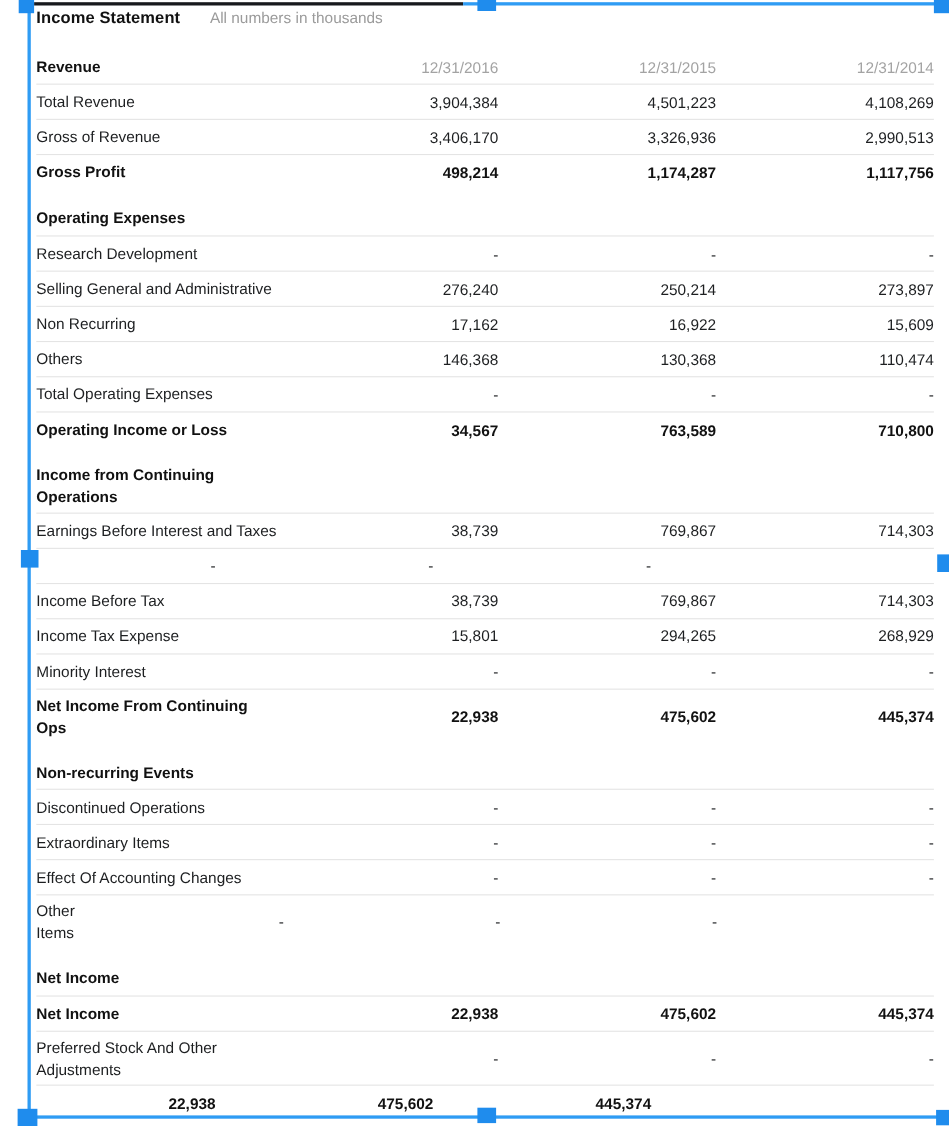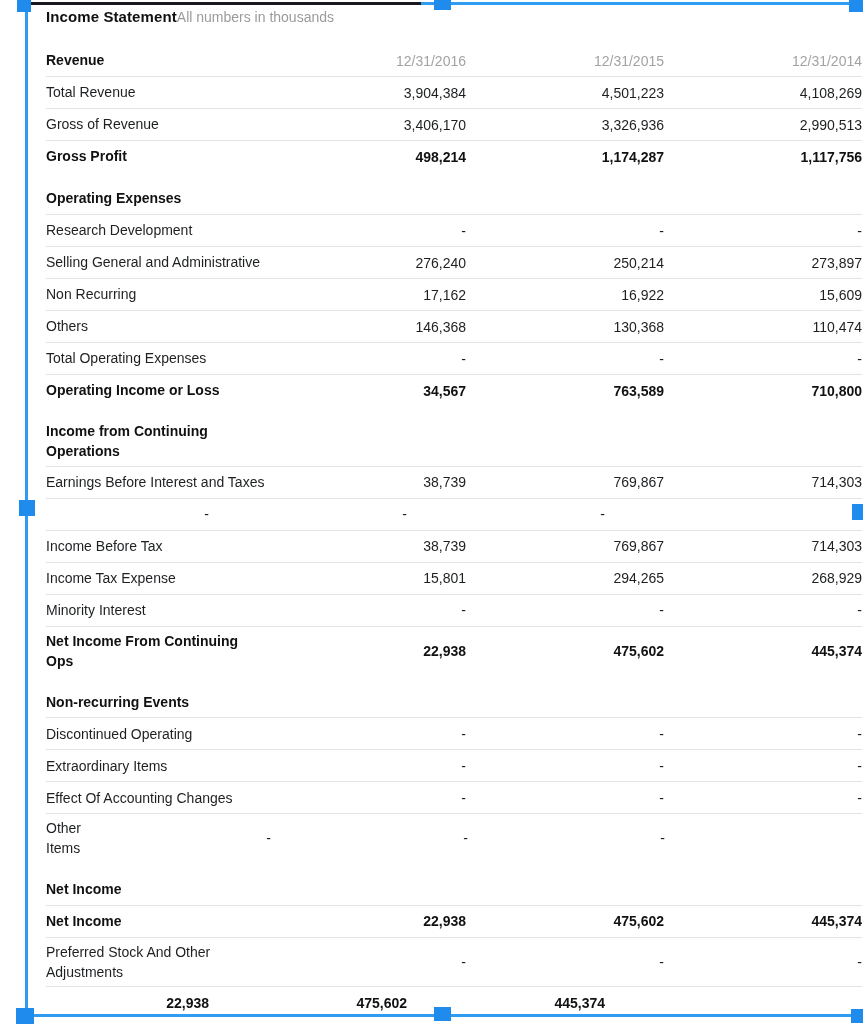--- a/index.html
+++ b/index.html
@@ -3,27 +3,27 @@
 <meta charset="utf-8">
 <style>
   html,body{margin:0;padding:0;}
   body{
     width:863px;height:1024px;position:relative;overflow:hidden;
     background:#ffffff;
     font-family:"Liberation Sans","DejaVu Sans",sans-serif;
     -webkit-font-smoothing:antialiased;
   }
   .content{
-    position:absolute;left:46px;top:0;width:816px;
+    position:absolute;left:33px;top:0;width:816px;
   }
   .title-row{
     display:flex;align-items:baseline;padding-top:8px;height:26px;
   }
   .title{font-size:15px;font-weight:bold;color:#111;letter-spacing:.1px;}
-  .subtitle{font-size:14px;color:#9b9b9b;}
+  .subtitle{font-size:14px;color:#9b9b9b;margin-left:27px;}
   .section{margin-top:11px;}
   .row{
     display:flex;align-items:center;min-height:31px;
     border-bottom:1px solid #e4e4e4;
     font-size:14px;color:#1d1f21;gap:35px;
   }
   .section .row:last-child{border-bottom:none;}
   .row .label{flex:1 1 auto;min-width:0;padding:4px 0;line-height:1.45;}
   .row .val{flex:0 0 auto;width:163px;text-align:right;white-space:nowrap;}
   .row.bold, .row .bold{font-weight:bold;color:#111;}
@@ -158,21 +158,21 @@
         </div>
       </div>
       <div class="section">
         <div class="row header-row">
           <div class="label">Non-recurring Events</div>
           <div class="val colhead"></div>
           <div class="val colhead"></div>
           <div class="val colhead"></div>
         </div>
         <div class="row">
-          <div class="label">Discontinued Operating</div>
+          <div class="label">Discontinued Operations</div>
           <div class="val">-</div>
           <div class="val">-</div>
           <div class="val">-</div>
         </div>
         <div class="row">
           <div class="label">Extraordinary Items</div>
           <div class="val">-</div>
           <div class="val">-</div>
           <div class="val">-</div>
         </div>

